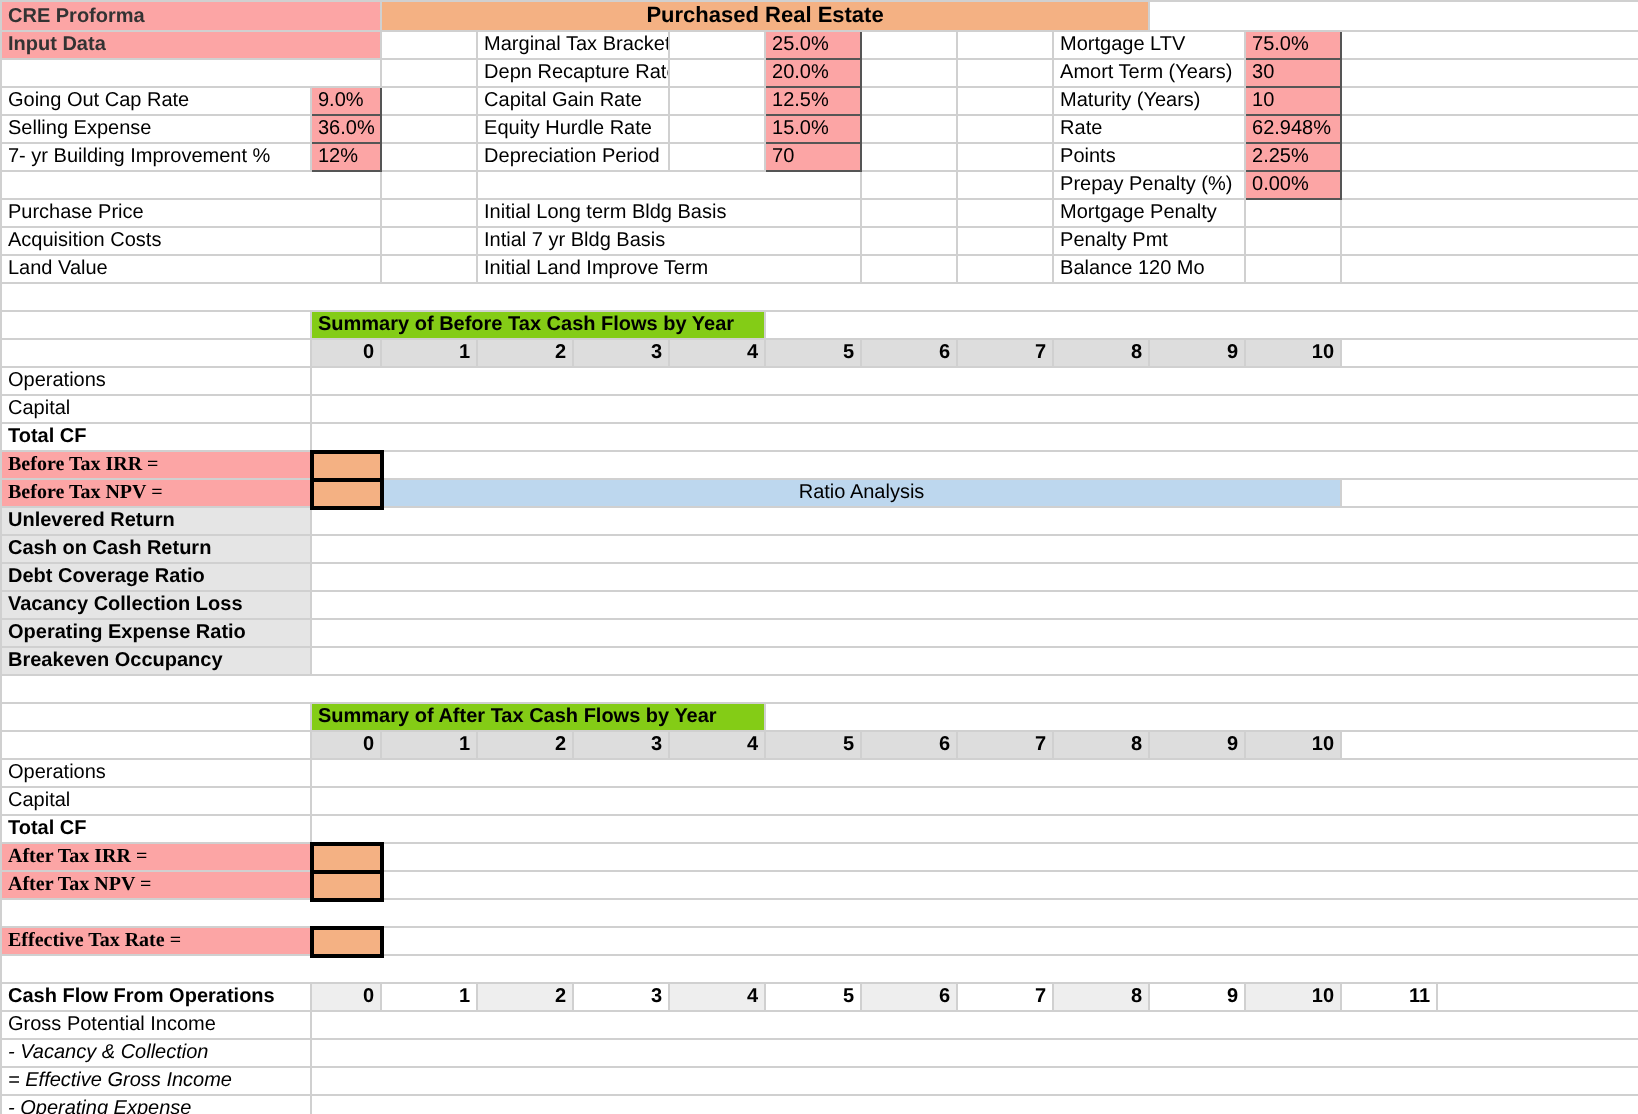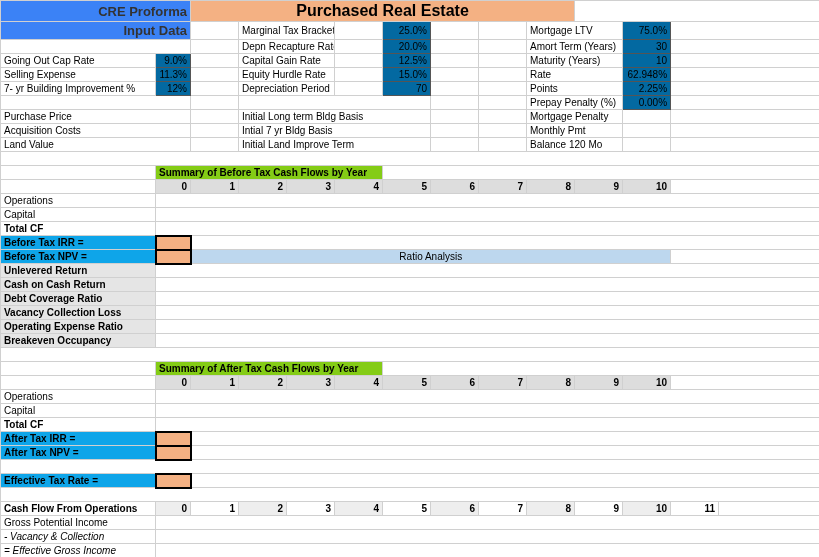--- a/index.html
+++ b/index.html
@@ -1,25 +1,25 @@
 <!DOCTYPE html>
 <html><head>
 <meta charset="utf-8">
 <style>
 * { box-sizing: border-box; margin: 0; padding: 0; }
 body { font-family: Arial, sans-serif; font-size: 10px; background: #fff; width: 819px; }
 table { border-collapse: collapse; width: 100%; table-layout: fixed; }
 td { border: 1px solid #d0d0d0; height: 14px; padding: 1px 3px; white-space: nowrap; overflow: hidden; }
-.title1 { background: #3b82f6; font-weight: bold; font-size: 13px; color: #333; text-align: right; }
-.title2 { background: #f4b183; font-weight: bold; font-size: 16px; text-align: center; }
-.input-val { background: #0369a1; text-align: right; border: 1px solid #555; margin-top: 44px; }
+.title1 { background: #fca5a5; font-weight: bold; font-size: 10px; color: #333; }
+.title2 { background: #f4b183; font-weight: bold; font-size: 11px; text-align: center; }
+.input-val { background: #fca5a5; border: 1px solid #555; margin-top: 44px; }
 .summary-hdr { background: #84cc16; font-weight: bold; }
 .num-hdr { background: #ddd; font-weight: bold; text-align: right; }
 .bold { font-weight: bold; }
-.btx { background: #0ea5e9; font-weight: bold; }
+.btx { background: #fca5a5; font-weight: bold; font-family: Liberation Serif, serif; }
 .btx-val { background: #f4b183; border: 2px solid #000; }
 .ratio-hdr { background: #bdd7ee; font-weight: normal; text-align: center; }
 .ratio-lbl { background: #e5e5e5; font-weight: bold; }
 .num-r { text-align: right; font-weight: bold; }
 .grey-light { background: #eee; }
 .formula { font-style: italic; }
 .col-a { width: 120px; }
 .col-b { width: 35px; }
 .col-n { width: 48px; }
 </style>
@@ -86,21 +86,21 @@
         <td></td>
   <td class="input-val">12.5%</td>
   <td></td>
         <td></td>
   <td colspan="2">Maturity (Years)</td>
   <td class="input-val">10</td>
   <td colspan="5"></td>
 </tr>
 <tr>
   <td colspan="2">Selling Expense</td>
-  <td class="input-val">11.3%</td>
+  <td class="input-val">36.0%</td>
   <td></td>
   <td colspan="2">Equity Hurdle Rate</td>
         <td></td>
   <td class="input-val">15.0%</td>
   <td></td>
         <td></td>
   <td colspan="2">Rate</td>
   <td class="input-val">62.948%</td>
   <td colspan="5"></td>
 </tr>
@@ -136,21 +136,21 @@
   <td colspan="2">Mortgage Penalty</td>
   <td></td>
         <td colspan="5"></td>
 </tr>
 <tr>
   <td colspan="3">Acquisition Costs</td>
         <td></td>
   <td colspan="4">Intial 7 yr Bldg Basis</td>
   <td></td>
         <td></td>
-  <td colspan="2">Monthly Pmt</td>
+  <td colspan="2">Penalty Pmt</td>
   <td></td>
         <td colspan="5"></td>
 </tr>
 <tr>
   <td colspan="3">Land Value</td>
         <td></td>
   <td colspan="4">Initial Land Improve Term</td>
   <td></td>
         <td></td>
   <td colspan="2">Balance 120 Mo</td>

